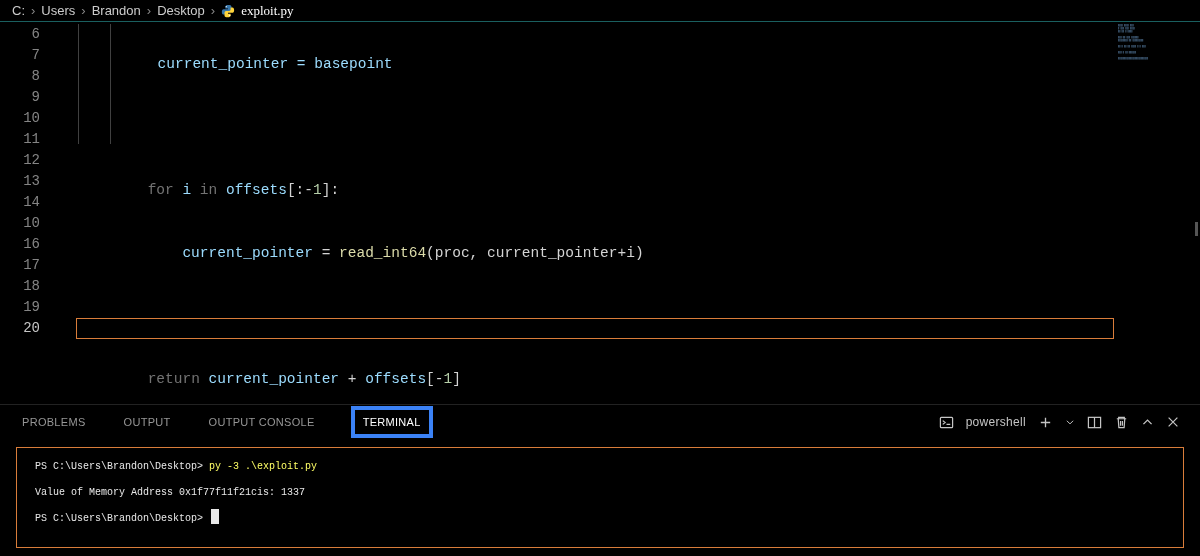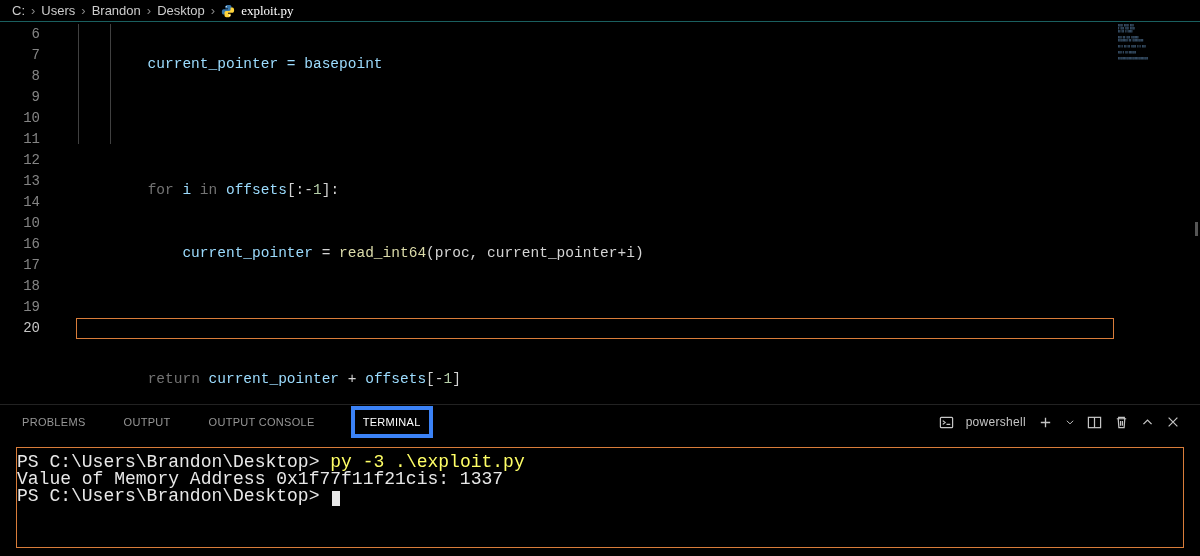--- a/index.html
+++ b/index.html
@@ -117,23 +117,23 @@
       color: #c5c5c5;
       text-align: right;
     }
     .panel-right svg { display:block; }
     .icon-btn { cursor: pointer; color:#c5c5c5; }
     .terminal-body {
       position: absolute;
       left: 16px; right: 16px;
       top: 42px; bottom: 8px;
       border: 1px solid #d97d3a;
-      padding: 6px 0;
-      font-size: 18px;
-      line-height: 17px;
+      padding: 6px 18px;
+      font-size: 10px;
+      line-height: 26px;
       color: #e8e8e8;
       white-space: pre;
     }
     .ps { color:#e8e8e8; }
     .cmd { color: #ffff66; }
     .cursor-block {
       display: inline-block;
       width: 8px; height: 15px;
       background: #e8e8e8;
       vertical-align: text-bottom;
@@ -184,21 +184,21 @@
       <div class="ln">19</div>
       <div class="ln" style="color:#c6c6c6">20</div>
   </div>
 
   <div class="indent-guide" style="left:78px; top:2px; height:120px;"></div>
   <div class="indent-guide" style="left:110px; top:2px; height:120px;"></div>
 
   <div class="hl-line" style="top:296px;"></div>
 
   <div class="code-area">
-    <div class="code-line" style="margin-top:-12px;"><span class="cutoff">        current_pointer = basepoint</span></div>
+    <div class="code-line" style="margin-top:-12px;padding-left:10px;"><span class="cutoff">        current_pointer = basepoint</span></div>
     <div class="code-line"></div>
     <div class="code-line">        <span class="kw">for</span> <span class="id">i</span> <span class="kw">in</span> <span class="id">offsets</span><span class="pn">[:-</span><span class="num">1</span><span class="pn">]:</span></div>
     <div class="code-line">            <span class="id">current_pointer</span><span class="op"> = </span><span class="fn">read_int64</span><span class="pn">(proc, current_pointer</span><span class="pn">+i)</span></div>
     <div class="code-line"></div>
     <div class="code-line">        <span class="kw">return</span> <span class="id">current_pointer</span><span class="op"> + </span><span class="id">offsets</span><span class="pn">[-</span><span class="num">1</span><span class="pn">]</span></div>
     
     
     
     
     

